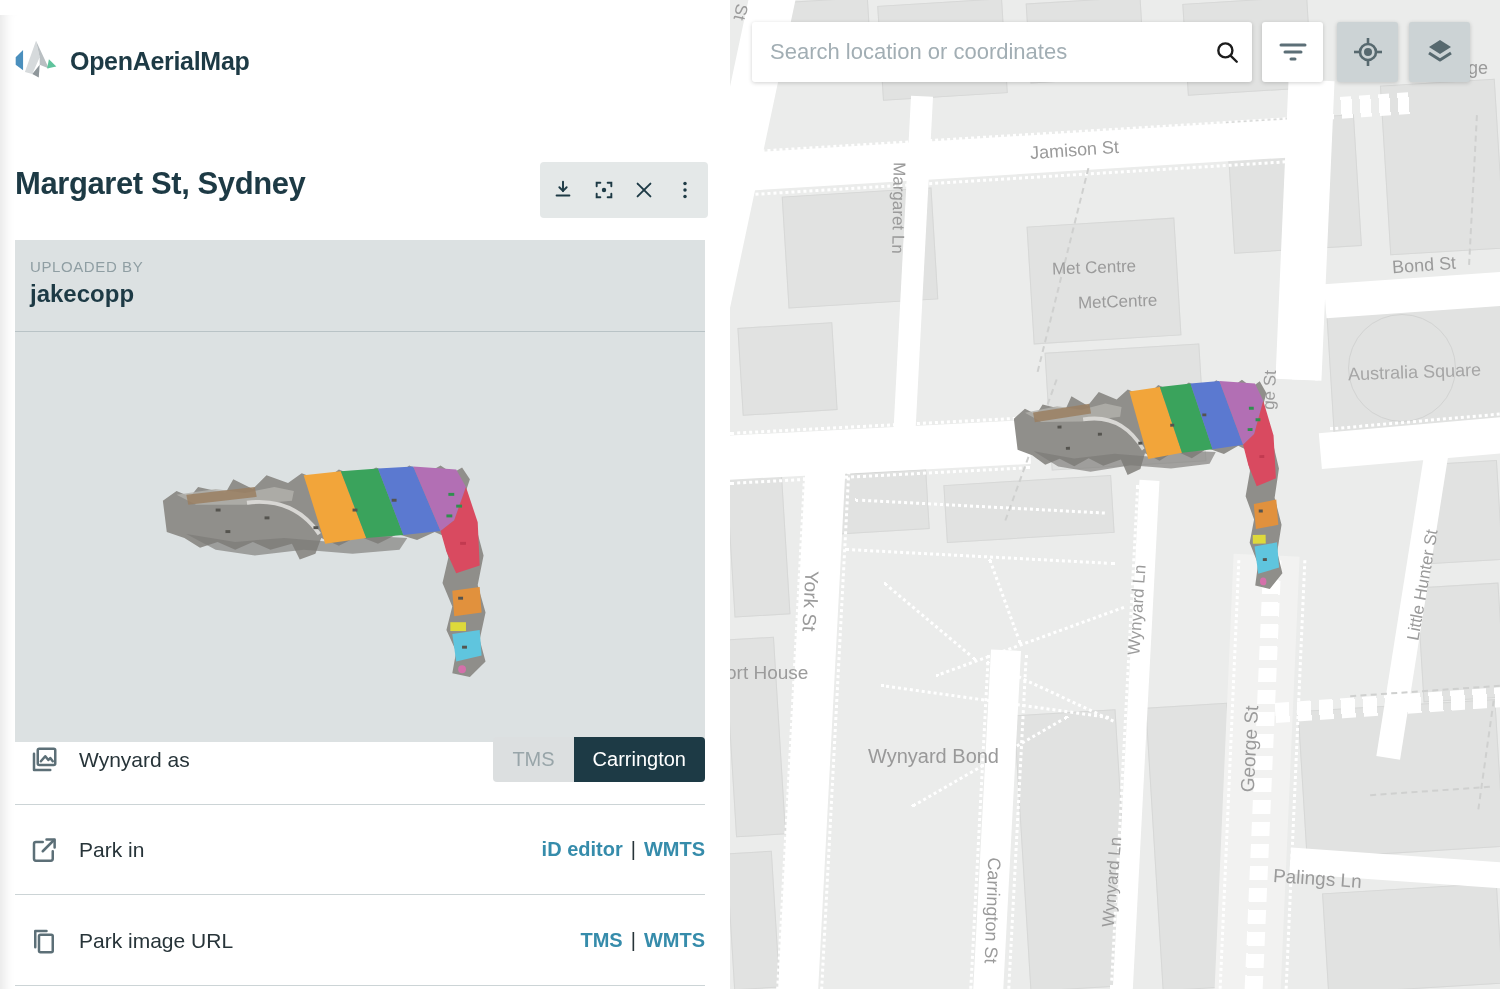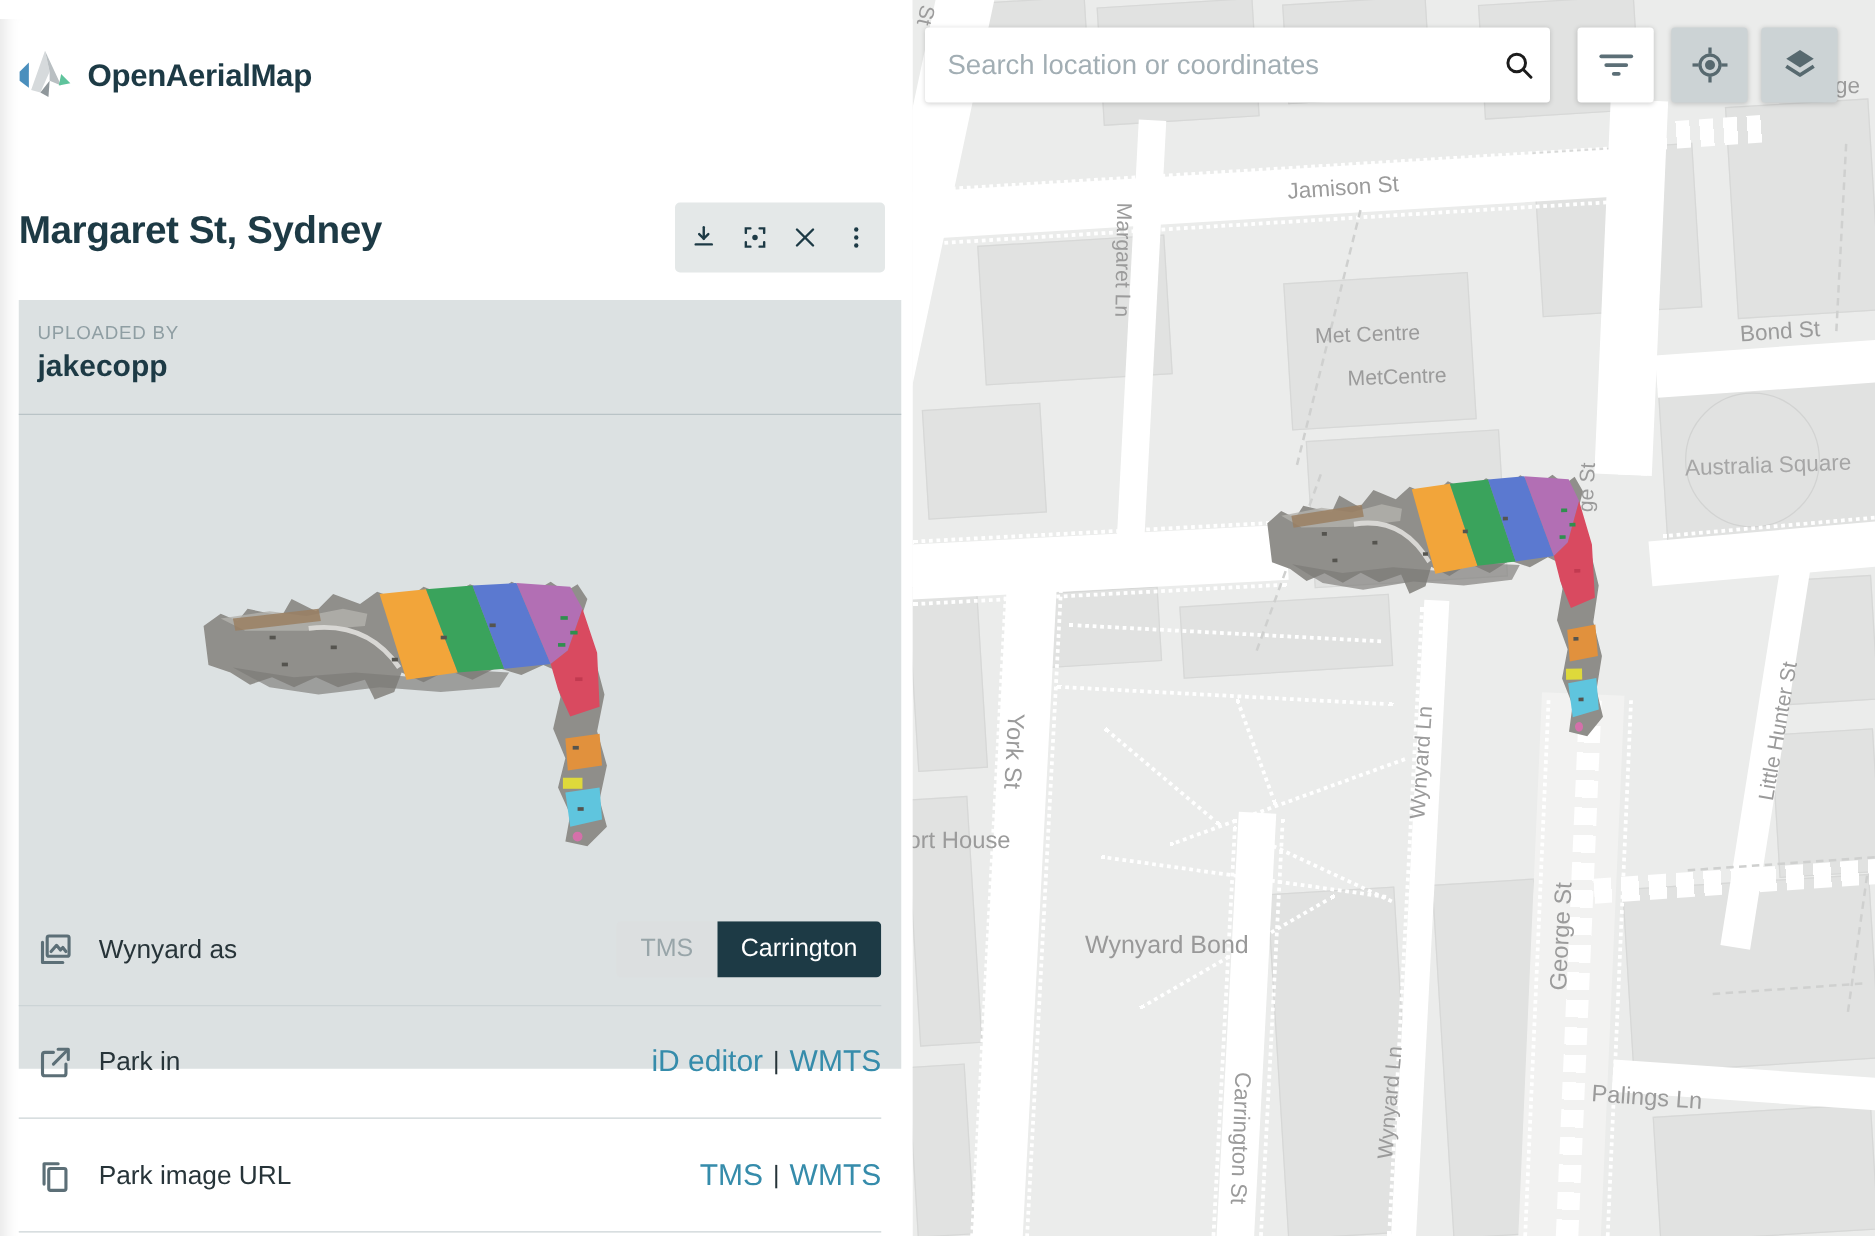--- a/index.html
+++ b/index.html
@@ -11,55 +11,55 @@
            box-shadow:inset 14px 0 12px -10px rgba(0,0,0,.10);z-index:20;margin-top:15px;}
   .brand{position:absolute;left:12px;top:22px;display:flex;align-items:center;gap:10px;}
   .brand-title{font-size:25px;font-weight:800;color:#1d3a45;letter-spacing:-.3px;}
   .heading{position:absolute;left:15px;top:151px;font-size:31px;font-weight:700;color:#1d3a45;letter-spacing:-.4px;}
   .toolbar{position:absolute;left:540px;top:147px;width:168px;height:56px;background:#e4e8e8;
            border-radius:4px;display:flex;align-items:center;justify-content:space-evenly;}
   .tbtn{width:36px;height:36px;border:none;background:transparent;display:flex;align-items:center;
         justify-content:center;cursor:pointer;padding:0;}
   .tbtn svg{stroke:#1d3a45;fill:none;stroke-width:2.1;stroke-linecap:round;}
 
-  .meta-panel{position:absolute;left:15px;top:225px;width:690px;height:615px;background:#dce1e2;padding-left:16px;}
+  .meta-panel{position:absolute;left:15px;top:225px;width:690px;height:502px;background:#dce1e2;}
   .uploaded{position:absolute;left:0;top:0;width:100%;height:92px;border-bottom:1px solid #b9c3c6;box-sizing:border-box;}
   .uploaded-label{position:absolute;left:15px;top:18px;font-size:15px;font-weight:500;color:#8f9ea3;letter-spacing:.6px;}
   .uploader{position:absolute;left:15px;top:40px;font-size:24px;font-weight:700;color:#1d3a45;}
   .thumb-area{position:absolute;left:0;top:92px;width:100%;height:383px;}
   .thumb-svg{position:absolute;left:142px;top:108px;}
 
   .row{position:absolute;left:15px;width:690px;height:90px;border-bottom:1px solid #ccd4d6;
        box-sizing:border-box;display:flex;align-items:center;}
   .row-icon{width:30px;height:30px;margin-left:14px;flex:0 0 auto;}
   .row-icon svg{stroke:#5c6f77;fill:none;stroke-width:2;stroke-linecap:round;stroke-linejoin:round;}
   .row-label{font-size:21px;font-weight:500;color:#273439;margin-left:20px;}
   .row-right{margin-left:auto;margin-right:0;display:flex;align-items:center;gap:8px;}
   .seg{display:flex;border-radius:4px;overflow:hidden;height:45px;}
   .seg-opt{display:flex;align-items:center;padding:0 19px;font-size:20px;cursor:pointer;}
   .seg-off{background:#dcdfe0;color:#98a5a9;font-weight:500;}
   .seg-on{background:#1d3a45;color:#ffffff;font-weight:500;}
-  .lnk{font-size:24px;font-weight:400;color:#368cab;cursor:pointer;text-decoration:none;}
+  .lnk{font-size:20px;font-weight:700;color:#368cab;cursor:pointer;text-decoration:none;}
   .lnk-sep{font-size:20px;color:#273439;font-weight:400;}
 
   
   .map{position:absolute;left:730px;top:0;width:770px;height:989px;background:#ebeceb;overflow:hidden;}
   .street{position:absolute;background:#ffffff;z-index:2;}
   .bld{position:absolute;background:#e1e2e1;border:1px solid #d7d8d7;box-sizing:border-box;
        transform:rotate(-3.5deg);z-index:1;}
   .circ{position:absolute;border:1px solid #d2d3d2;border-radius:50%;z-index:1;}
   .dotw{position:absolute;height:0;border-top:3px dotted #fff;z-index:3;}
   .dotwv{position:absolute;width:0;border-left:3px dotted #fff;z-index:3;}
   .dashg{position:absolute;height:0;border-top:2px dashed #cfd0cf;z-index:3;}
   .dashgv{position:absolute;width:0;border-left:2px dashed #cfd0cf;z-index:3;}
   .ladder-v{position:absolute;z-index:3;}
   .mlbl{position:absolute;color:#9b9b9b;font-size:17px;white-space:nowrap;z-index:4;text-align:center;}
   .overlay-scan{position:absolute;left:280px;top:356px;z-index:5;transform:rotate(-1deg);}
 
-  .searchbar{position:absolute;left:10px;top:22px;width:500px;height:60px;background:#fff;border-radius:3px;
+  .searchbar{position:absolute;left:22px;top:22px;width:500px;height:60px;background:#fff;border-radius:3px;
              box-shadow:0 1px 4px rgba(0,0,0,.18);z-index:10;display:flex;align-items:center;}
   .search-input{flex:1;border:none;outline:none;font-size:22px;color:#333;padding:0 0 0 18px;
                 font-family:"Liberation Sans",sans-serif;background:transparent;}
   .search-input::placeholder{color:#a2aeb4;}
   .sicon{width:50px;height:60px;display:flex;align-items:center;justify-content:center;cursor:pointer;}
   .mbtn{position:absolute;top:22px;width:61px;height:60px;border-radius:3px;border:none;cursor:pointer;
         display:flex;align-items:center;justify-content:center;z-index:10;box-shadow:0 1px 4px rgba(0,0,0,.18);padding:0;}
   .mbtn-white{background:#fff;}
   .mbtn-gray{background:#ccd3d5;}
 </style>

